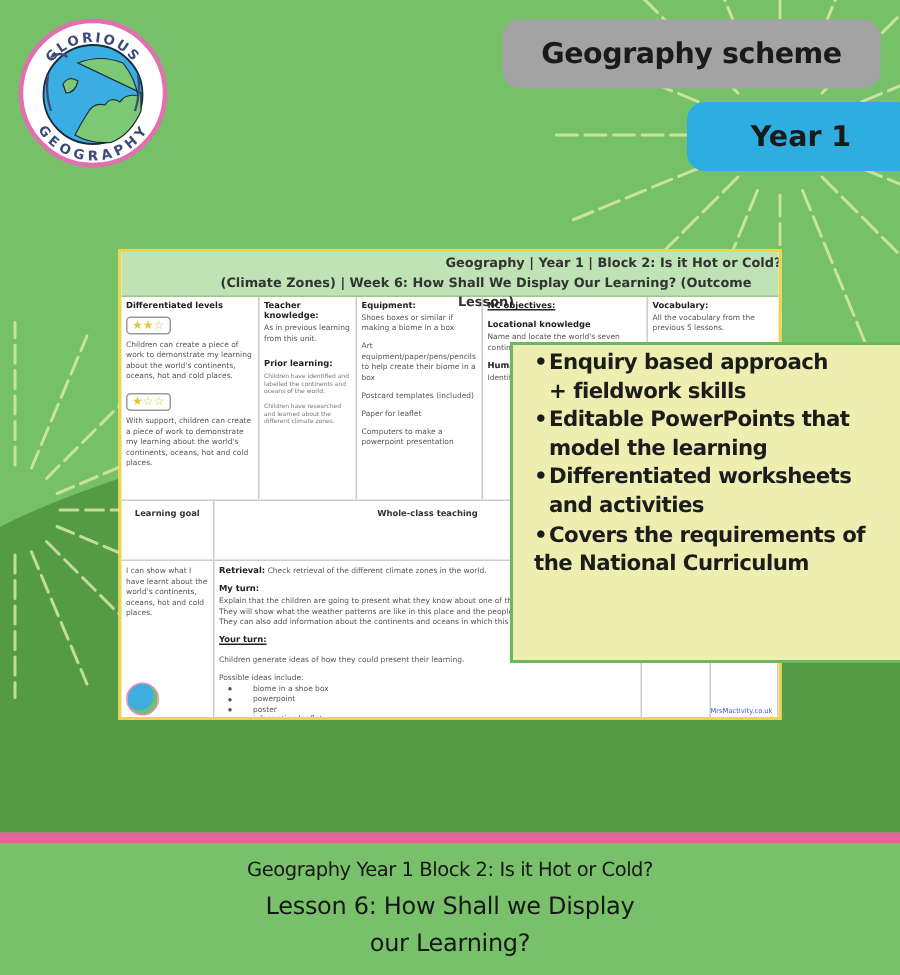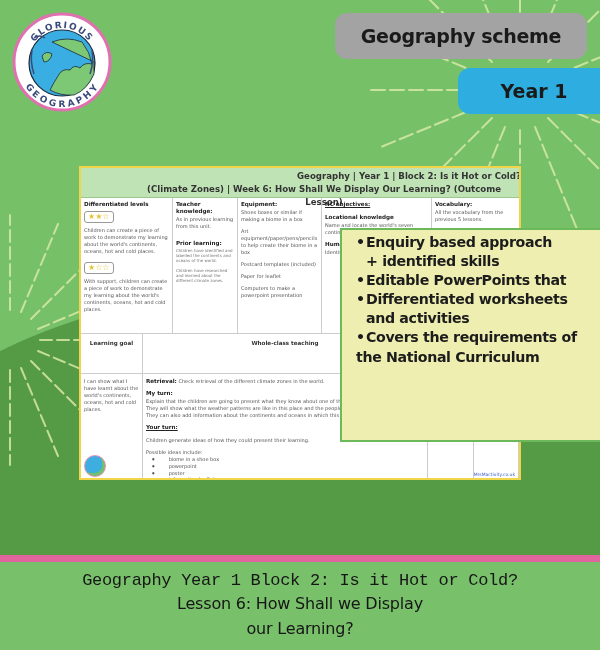--- a/index.html
+++ b/index.html
@@ -38,21 +38,21 @@
   .bul div { line-height: 6.3px; }
   .mini-logo { position: absolute; left: 3px; bottom: 3px; width: 22px; height: 22px; border-radius: 50%; border: 1.5px solid #e58fc0; background: radial-gradient(circle at 40% 40%, #3eaee0 55%, #6fc16a 56%); }
   .credit { position: absolute; right: 4px; bottom: 3px; font-size: 4.5px; color: #3a5fc8; }
 
   .features { position: absolute; left: 340px; top: 228px; width: 262px; height: 214px; background: #eeeeb0; border: 2px solid #6cb95c; border-right: none; padding: 3px 4px 0 14px; font-family: "DejaVu Sans", sans-serif; font-weight: bold; color: #1c1c1c; font-size: 14.2px; line-height: 19.1px; letter-spacing: -0.35px; }
   .feat-item { position: relative; padding-left: 10px; }
   .feat-item::before { content: "•"; position: absolute; left: 0; top: 0; }
 
   .stripe { position: absolute; left: 0; top: 555px; width: 600px; height: 7px; background: #e0649e; }
   .footer { position: absolute; left: 0; top: 562px; width: 600px; height: 88px; background: #78c06a; text-align: center; color: #161616; font-family: "DejaVu Sans", sans-serif; }
-  .footer .sub { font-size: 17px; letter-spacing: -0.3px; padding-top: 9px; line-height: 20px; font-family: Liberation Mono, monospace; }
+  .footer .sub { font-size: 13px; letter-spacing: -0.3px; padding-top: 9px; line-height: 20px; }
   .footer .title { font-size: 16px; line-height: 25px; letter-spacing: -0.2px; font-weight: normal; }
 </style>
 </head>
 <body>
 
 <div class="bg-top">
   <div class="hill"></div>
   <div class="hill-base"></div>
 
   <div class="burst" style="left:370px; top:-60px;">
@@ -203,24 +203,25 @@
     <div class="col" style="width:46px;"></div>
     <div class="col" style="flex:1;"></div>
     <div class="mini-logo"></div>
     <div class="credit">MrsMactivity.co.uk</div>
   </div>
 </div>
 
 <div class="features">
   <div class="feat-item">
     <div>Enquiry based approach</div>
-    <div>+ identified skills</div>
+    <div>+ fieldwork skills</div>
   </div>
   <div class="feat-item">
     <div>Editable PowerPoints that</div>
+    <div>model the learning</div>
   </div>
   <div class="feat-item">
     <div>Differentiated worksheets</div>
     <div>and activities</div>
   </div>
   <div class="feat-item">
     <div>Covers the requirements of</div>
     <div style="margin-left:-10px;">the National Curriculum</div>
   </div>
 </div>

